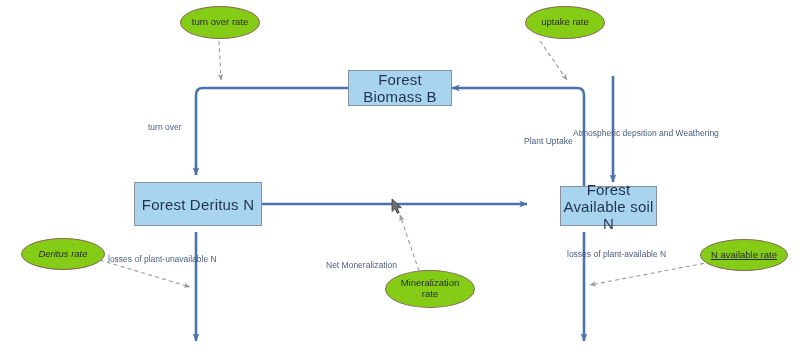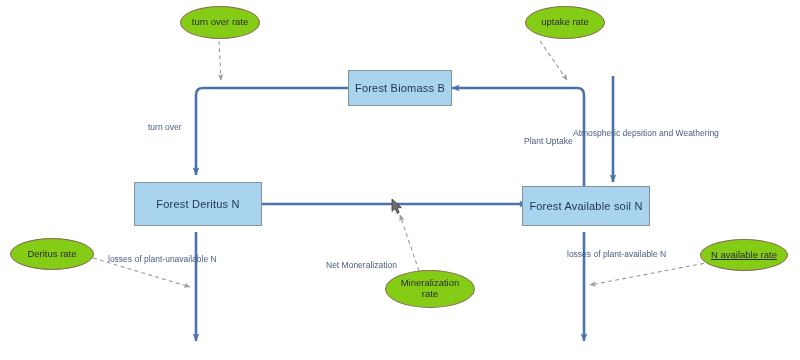--- a/index.html
+++ b/index.html
@@ -15,21 +15,21 @@
   .node{
     position:absolute;
     box-sizing:border-box;
     display:flex;align-items:center;justify-content:center;
     text-align:center;
     color:#1f3350;
   }
   .stock{
     background:#a8d4f0;
     border:1.4px solid #8a9099;
-    font-size:11px;
+    font-size:15px;
     letter-spacing:.2px;
   }
   .rate{
     background:#84cc16;
     border:1.3px solid #8a6a55;
     border-radius:50%;
     font-size:9.5px;
     line-height:1.15;
     color:#2b2b2b;
   }
@@ -87,33 +87,33 @@
   </svg>
 
   <div class="node stock" style="left:348px;top:70px;width:104px;height:36px;">
     <span>Forest Biomass B</span>
   </div>
 
   <div class="node stock" style="left:134px;top:182px;width:128px;height:44px;">
     <span>Forest Deritus N</span>
   </div>
 
-  <div class="node stock" style="left:522px;top:186px;width:128px;height:40px;">
+  <div class="node stock" style="left:560px;top:186px;width:97px;height:40px;">
     <span>Forest Available soil N</span>
   </div>
 
   <div class="node rate" style="left:180px;top:6px;width:80px;height:33px;">
     <span>turn over rate</span>
   </div>
 
   <div class="node rate" style="left:525px;top:6px;width:80px;height:33px;">
     <span>uptake rate</span>
   </div>
 
-  <div class="node rate" style="left:10px;top:238px;width:84px;height:32px;">
+  <div class="node rate" style="left:21px;top:238px;width:84px;height:32px;font-style:italic;">
     <span>Deritus rate</span>
   </div>
 
   <div class="node rate" style="left:385px;top:270px;width:90px;height:38px;flex-direction:column;">
     <span>Mineralization</span>
     <span>rate</span>
   </div>
 
   <div class="node rate" style="left:700px;top:239px;width:88px;height:32px;text-decoration:underline;">
     <span>N available rate</span>

